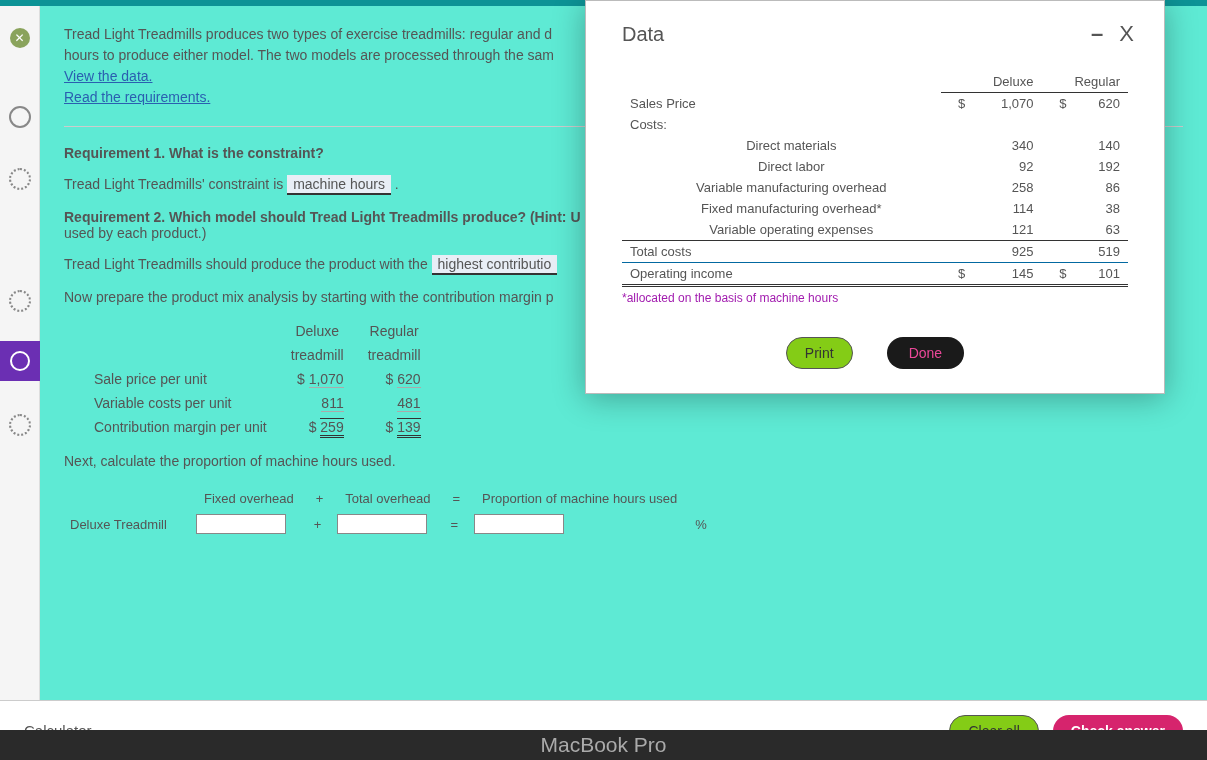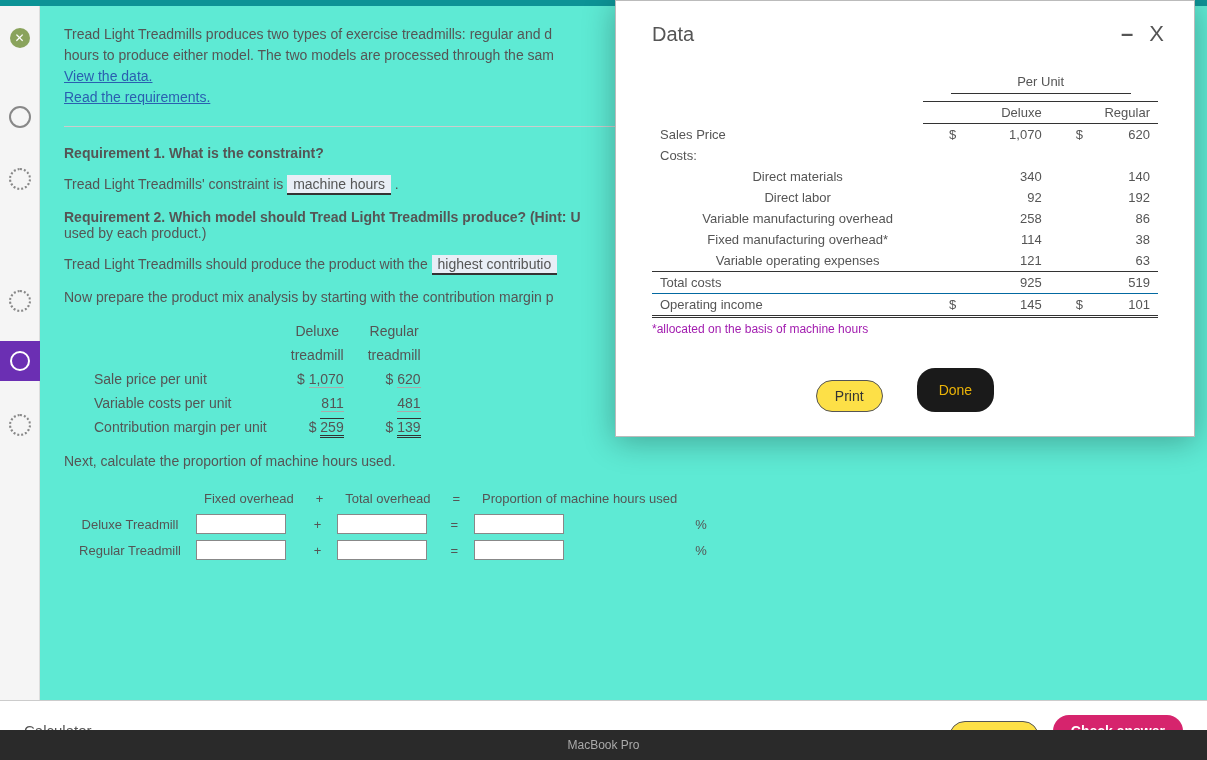--- a/index.html
+++ b/index.html
@@ -116,21 +116,21 @@
 .cm-table .num { border-bottom: 1px solid #aaa; }
 .cm-table .tot { border-top: 1px solid #333; border-bottom: 3px double #333; }
 .mh-table {
   margin-top: 12px;
   border-collapse: separate;
   border-spacing: 6px 6px;
   font-size: 13px;
   color: #555;
 }
 .mh-table th { font-weight: normal; padding: 2px 8px; text-align: center; }
-.mh-table td.label { text-align: center; min-width: 120px; }
+.mh-table td.label { text-align: left; min-width: 120px; }
 .mh-input {
   width: 90px;
   height: 20px;
   border: 1px solid #888;
   background: #fff;
 }
 .op { padding: 0 6px; }
 .pct { padding-left: 4px; }
 .footer {
   position: absolute;
@@ -139,43 +139,42 @@
   background: #fff;
   border-top: 1px solid #ccc;
   display: flex;
   align-items: center;
   padding: 0 24px;
 }
 .calc-label { font-size: 15px; color: #555; }
 .footer-spacer { flex: 1; }
 .btn-outline {
   border: 1.5px solid #555;
-  background: #fde047;
+  background: #84cc16;
   color: #333;
   border-radius: 18px;
   padding: 7px 18px;
   font-size: 14px;
   cursor: pointer;
   margin-right: 14px;
-  margin-top: 12px;
 }
 .btn-primary {
   background: #d6246d;
   color: #fff;
   border: none;
   border-radius: 18px;
   padding: 8px 18px;
   font-size: 14px;
   font-weight: bold;
   cursor: pointer;
 }
 .panel {
   position: absolute;
   top: 0;
-  right: 12px;
+  right: 42px;
   width: 580px;
   background: #fff;
   border: 1px solid #bbb;
   box-shadow: 0 4px 30px rgba(0,0,0,.3);
 }
 .panel-head {
   display: flex;
   align-items: center;
   padding: 20px 24px 12px 36px;
 }
@@ -229,35 +228,35 @@
   margin-top: 4px;
 }
 .panel-actions {
   display: flex;
   justify-content: center;
   gap: 20px;
   padding: 20px 0 24px;
 }
 .btn-done {
   background: #1a1a1a;
-  color: #eab308;
+  color: #ec4899;
   border: none;
   border-radius: 18px;
   padding: 7px 22px;
   font-size: 14px;
   cursor: pointer;
 }
 .macbook {
   position: absolute;
   bottom: 0;
   left: 0;
   width: 100%;
   text-align: center;
   color: #aaa;
-  font-size: 12px;
+  font-size: 21px;
   background: #2a2a2a;
   height: 30px;
   line-height: 30px;
 }
 </style>
 </head>
 <body>
 
 <div class="top-bar"></div>
 
@@ -349,55 +348,40 @@
     </tr>
     <tr>
       <td class="label">Deluxe Treadmill</td>
       <td><input class="mh-input" style=""></td>
       <td class="op">+</td>
       <td><input class="mh-input" style=""></td>
       <td class="op">=</td>
       <td><input class="mh-input" style=""></td>
       <td class="pct">%</td>
     </tr>
-    <tr>
-      <td class="label">Regular Treadmill</td>
-      <td><input class="mh-input" style=""></td>
-      <td class="op">+</td>
-      <td><input class="mh-input" style=""></td>
-      <td class="op">=</td>
-      <td><input class="mh-input" style=""></td>
-      <td class="pct">%</td>
-    </tr>
   </tbody>
     </table>
 </div>
 
 <div class="footer">
   <span class="calc-label">Calculator</span>
   <div class="footer-spacer"></div>
   <button class="btn-outline">Clear all</button>
   <button class="btn-primary">Check answer</button>
 </div>
 
 <div class="panel">
   <div class="panel-head">
     <div class="panel-title">Data</div>
     <div class="panel-min">–</div>
     <div class="panel-close">X</div>
   </div>
   <div class="panel-body">
     <table class="data-table">
       <tbody>
-          <tr>
-        <th style="border:none"></th>
-        <th colspan="4" style="text-align:center">
-              <div class="panel-cap">Per Unit</div>
-            </th>
-      </tr>
       <tr>
         <th style="border:none"></th>
         <th colspan="2">Deluxe</th>
         <th colspan="2">Regular</th>
       </tr>
       <tr>
         <td class="row-label">Sales Price</td>
         <td>$</td>
         <td>1,070</td>
         <td>$</td>

